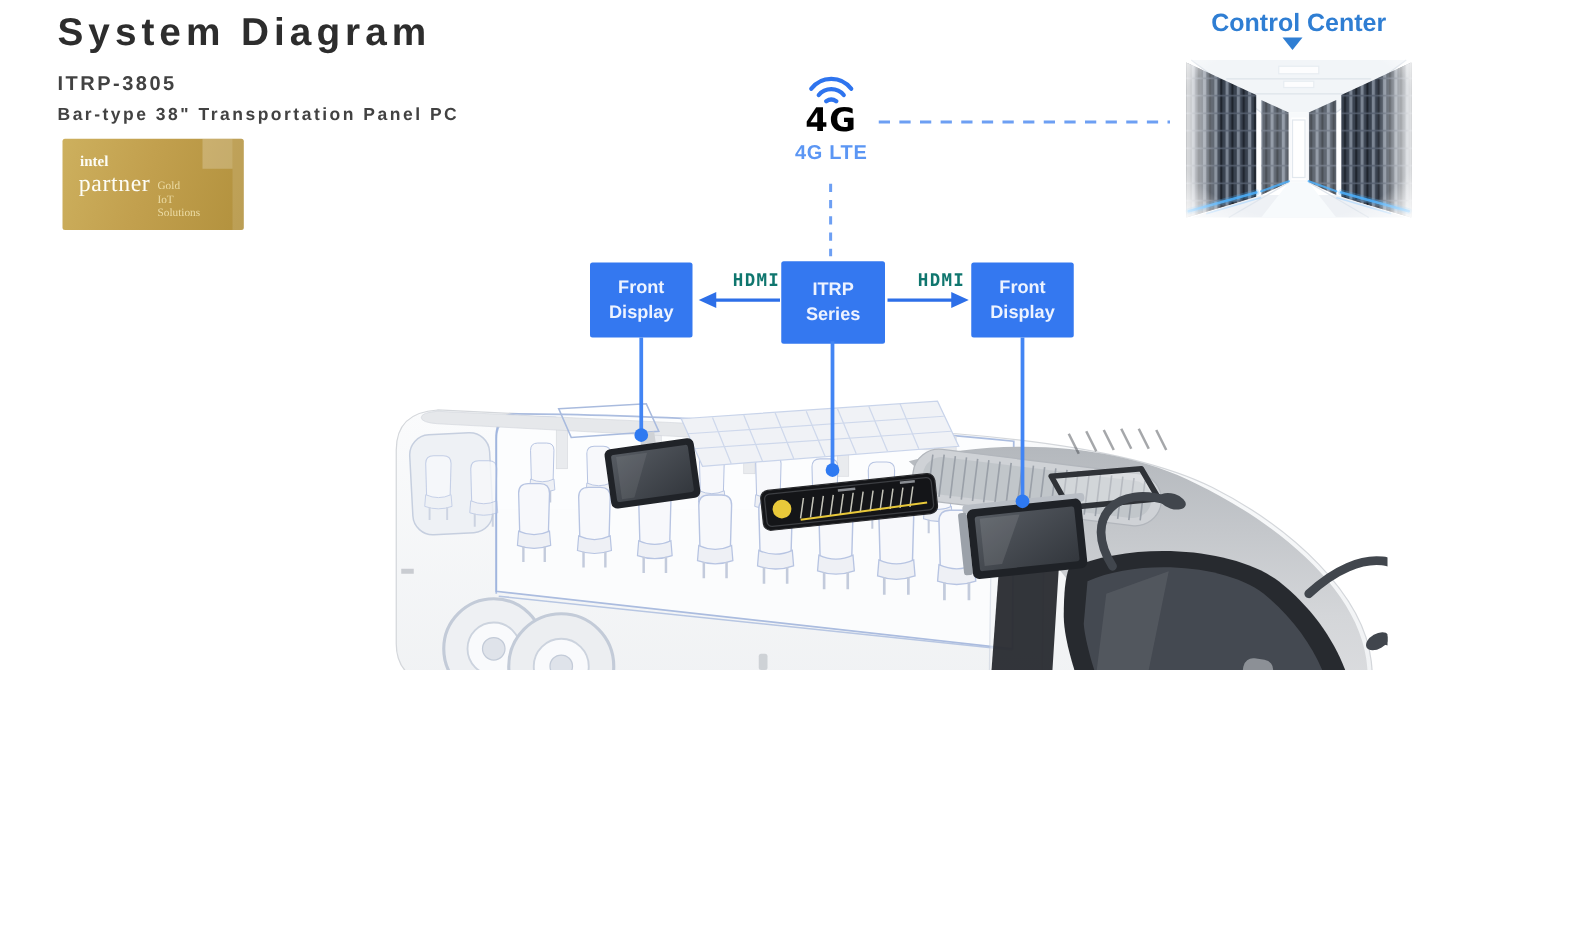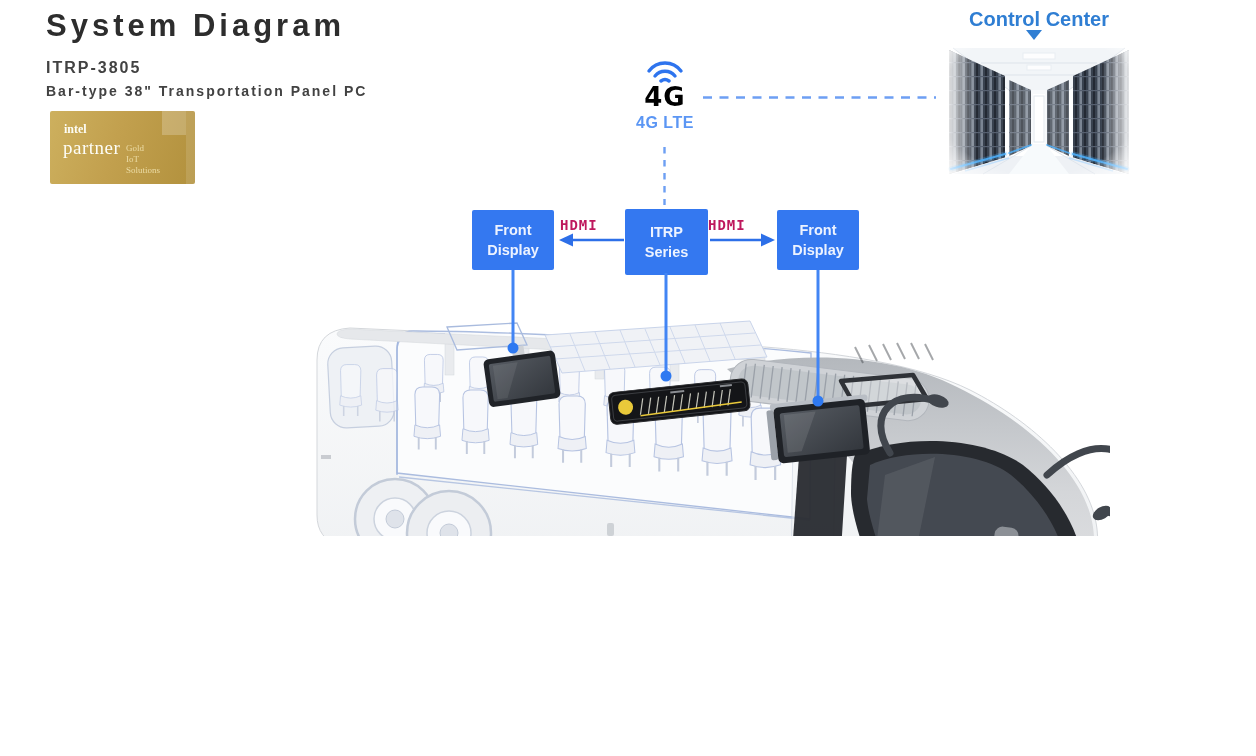--- a/index.html
+++ b/index.html
@@ -37,23 +37,23 @@
             border-top:10px solid #2f7ed3;}
   .cc-image{position:absolute;left:943px;top:42px;width:192px;height:137px;}
   
   .flow-node{position:absolute;background:#3478f0;color:#edf3ff;display:flex;align-items:center;
              justify-content:center;text-align:center;font-size:14.5px;font-weight:bold;
              line-height:20px;border-radius:2px;}
   .node-back{left:472px;top:210px;width:82px;height:60px;}
   .node-itrp{left:625px;top:209px;width:83px;height:66px;}
   .node-front{left:777px;top:210px;width:82px;height:60px;}
   .flow-node span{display:block;padding:0 6px;}
-  .hdmi-label{position:absolute;top:217px;width:64px;text-align:left;
+  .hdmi-label{position:absolute;top:217px;width:64px;text-align:right;
               font-family:"DejaVu Sans Mono",monospace;font-size:14px;font-weight:bold;
-              letter-spacing:1px;color:#be185d;}
+              letter-spacing:1px;color:#0f766e;}
   .hdmi-left{left:560px;} .hdmi-right{left:708px;}
   
   .bus-svg{position:absolute;left:295px;top:305px;width:815px;height:420px;}
   .overlay-svg{position:absolute;left:0;top:0;width:1256px;height:756px;pointer-events:none;}
 </style>
 </head>
 <body>
 
 <div class="stage">
 

